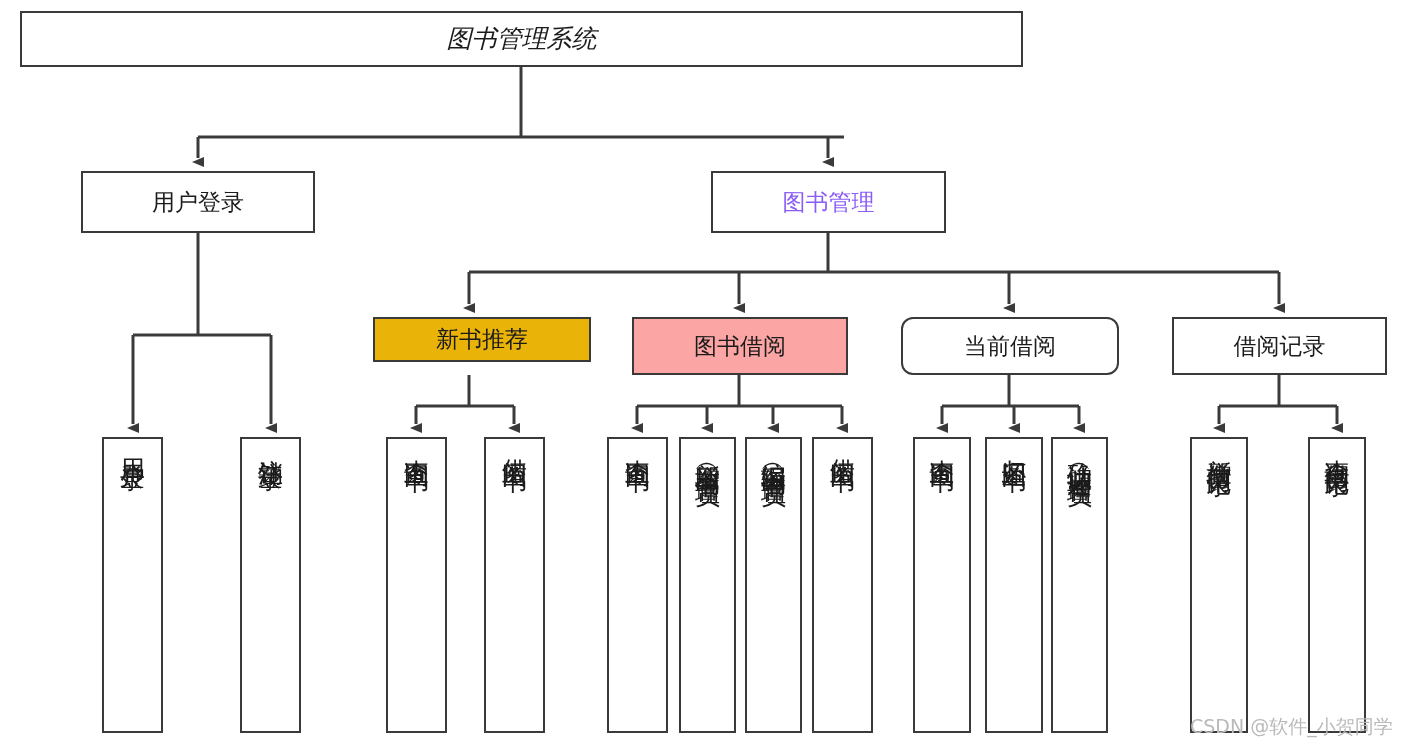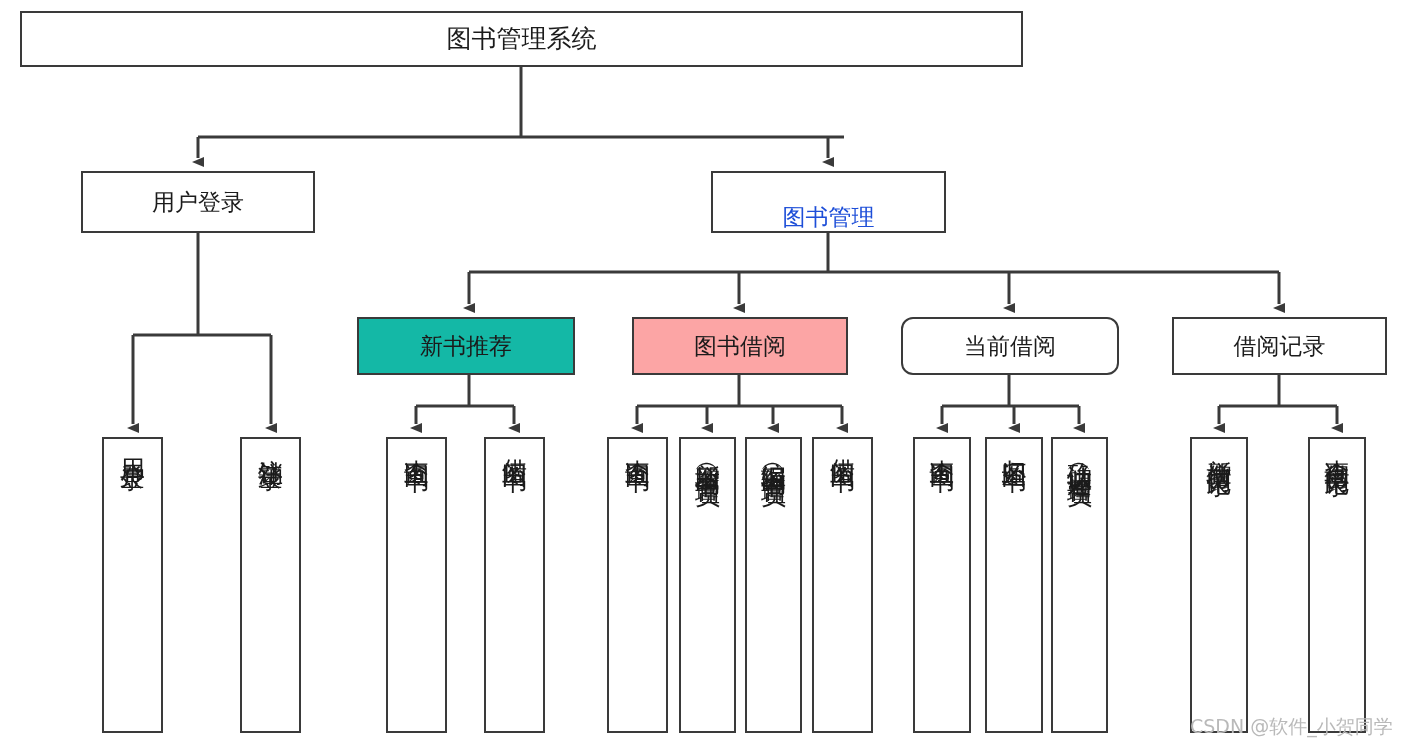--- a/index.html
+++ b/index.html
@@ -38,20 +38,21 @@
   }
   .node-label {
     display: block;
     text-align: center;
     line-height: 1.22;
     white-space: pre;
   }
   
   .lvl-root {
     font-size: 25px;
+    font-style: italic;
   }
   
   .lvl-branch {
     font-size: 23px;
   }
   
   .lvl-leaf .node-label {
     writing-mode: vertical-rl;
     text-orientation: upright;
     font-size: 25px;
@@ -129,25 +130,25 @@
     </g>
   </svg>
 
   <div class="node lvl-root" style="left: 20px; top: 11px; width: 1003px; height: 56px; border-color: rgb(58, 58, 58); color: rgb(27, 27, 27); background: rgb(255, 255, 255);">
     <span class="node-label">图书管理系统</span>
   </div>
 
   <div class="node lvl-branch" style="left: 81px; top: 171px; width: 234px; height: 62px; border-color: rgb(58, 58, 58); color: rgb(27, 27, 27); background: rgb(255, 255, 255);">
     <span class="node-label">用户登录</span>
   </div>
-  <div class="node lvl-branch" style="left: 711px; top: 171px; width: 235px; height: 62px; border-color: rgb(58, 58, 58); color: #1d4ed8; background: rgb(255, 255, 255); align-items: flex-end;">
+  <div class="node lvl-branch" style="left: 711px; top: 171px; width: 235px; height: 62px; border-color: rgb(58, 58, 58); color: #8b5cf6; background: rgb(255, 255, 255);">
     <span class="node-label">图书管理</span>
   </div>
 
-  <div class="node lvl-branch" style="left: 357px; top: 317px; width: 218px; height: 58px; border-color: rgb(58, 58, 58); color: rgb(27, 27, 27); background: #14b8a6;">
+  <div class="node lvl-branch" style="left: 373px; top: 317px; width: 218px; height: 45px; border-color: rgb(58, 58, 58); color: rgb(27, 27, 27); background: #eab308;">
     <span class="node-label">新书推荐</span>
   </div>
   <div class="node lvl-branch" style="left: 632px; top: 317px; width: 216px; height: 58px; border-color: rgb(58, 58, 58); color: rgb(27, 27, 27); background: #fca5a5;">
     <span class="node-label">图书借阅</span>
   </div>
   <div class="node lvl-branch" style="left: 901px; top: 317px; width: 218px; height: 58px; border-color: rgb(58, 58, 58); color: rgb(27, 27, 27); background: rgb(255, 255, 255); border-radius: 12px;">
     <span class="node-label">当前借阅</span>
   </div>
   <div class="node lvl-branch" style="left: 1172px; top: 317px; width: 215px; height: 58px; border-color: rgb(58, 58, 58); color: rgb(27, 27, 27); background: rgb(255, 255, 255);">
     <span class="node-label">借阅记录</span>

